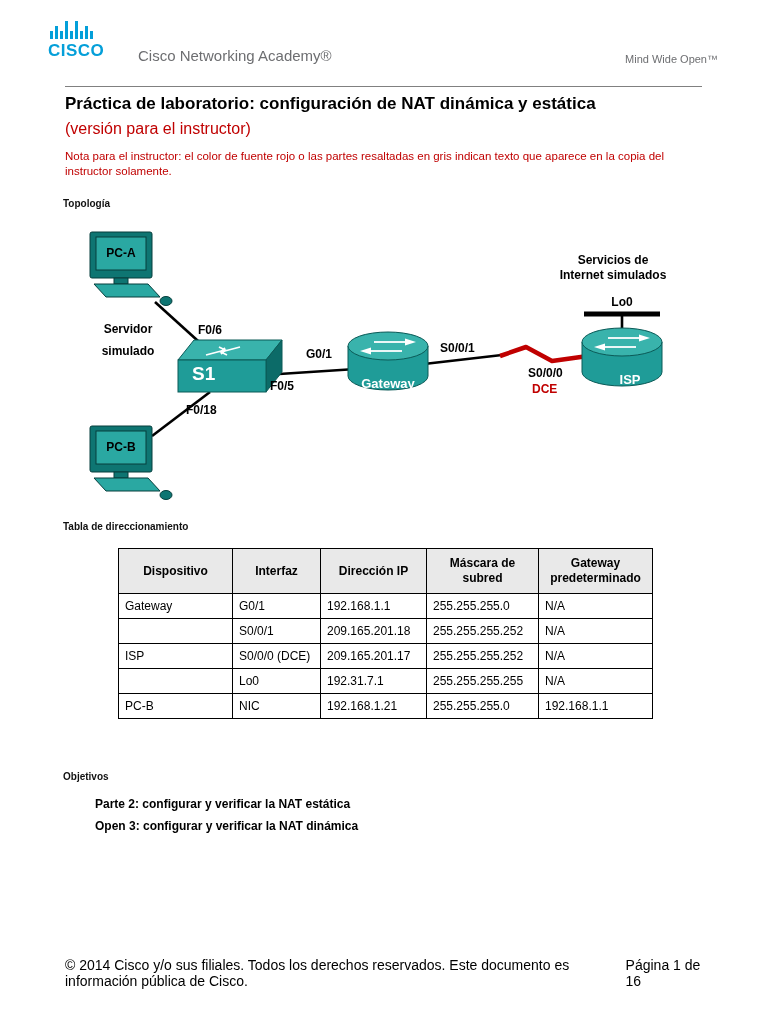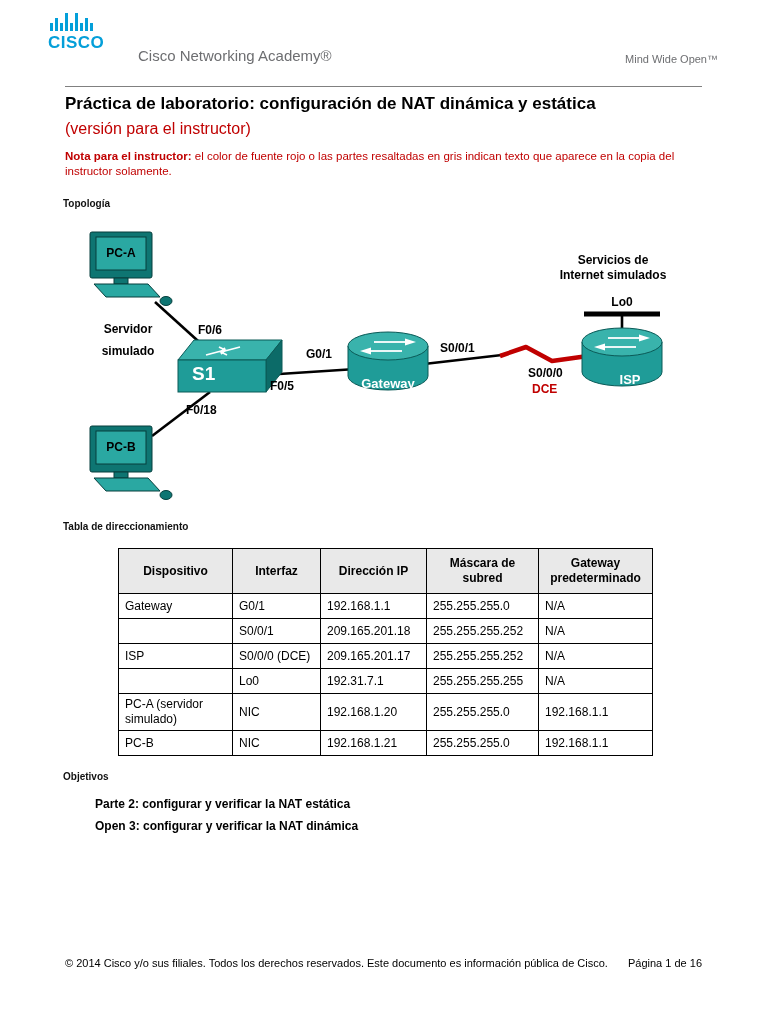--- a/index.html
+++ b/index.html
@@ -1,37 +1,37 @@
 <!DOCTYPE html>
 <html><head>
 <meta charset="utf-8">
 <style>
   html,body { margin:0; padding:0; background:#fff; }
   .page {
     position:relative; width:768px; height:1024px; background:#fff;
     font-family:"Liberation Sans", sans-serif; color:#000; overflow:hidden;
   }
   
-  .logo { position:absolute; left:48px; top:12px; }
+  .logo { position:absolute; left:48px; top:20px; }
   .logo-bars { display:flex; align-items:flex-end; gap:2px; height:19px; margin-left:2px; }
   .logo-bars span { display:block; width:3px; background:#049FD9; }
   .logo-bars span:nth-child(1), .logo-bars span:nth-child(9){height:8px}
   .logo-bars span:nth-child(2), .logo-bars span:nth-child(8){height:13px}
   .logo-bars span:nth-child(3), .logo-bars span:nth-child(7){height:8px}
   .logo-bars span:nth-child(4), .logo-bars span:nth-child(6){height:18px}
   .logo-bars span:nth-child(5){height:8px}
   .logo-text { color:#049FD9; font-weight:bold; font-size:17px; letter-spacing:0.5px; margin-top:2px; }
   .academy { position:absolute; left:138px; top:47px; font-size:15px; color:#6d6e71; }
   .tagline { position:absolute; right:50px; top:53px; font-size:11px; color:#6d6e71; }
   .header-rule { position:absolute; left:65px; top:86px; width:637px; height:1px; background:#808080; }
   
   .doc-title { position:absolute; left:65px; top:94px; width:645px; font-size:17px; font-weight:bold; }
   .doc-subtitle { position:absolute; left:65px; top:120px; font-size:16px; color:#C00000; }
   .instructor-note { position:absolute; left:65px; top:149px; width:628px; font-size:11.5px; line-height:15px; color:#C00000; }
-  .note-label { font-weight:bold; }
+  .note-label { font-weight:normal; }
   .section-heading { position:absolute; left:63px; font-size:10px; font-weight:bold; color:#111; }
   
   .topology { position:absolute; left:60px; top:228px; width:648px; height:300px; }
   .topo-svg { position:absolute; left:0; top:0; }
   .cable { stroke:#000; stroke-width:2.6; }
   .cable-red { stroke:#C00000; stroke-width:4.5; fill:none; stroke-linejoin:round; }
   .bezel { fill:#0E7572; stroke:#063F3D; stroke-width:1; }
   .screen { fill:#2AA8A2; stroke:#063F3D; stroke-width:1; }
   .face-top { fill:#39B3AC; stroke:#0B5A57; stroke-width:1; }
   .face-side { fill:#0C6B68; stroke:#0B5A57; stroke-width:1; }
@@ -43,21 +43,21 @@
   .tlabel.white { color:#fff; }
   .tlabel.red { color:#C00000; }
   
   .addr-table { position:absolute; left:118px; top:548px; width:534px; border-collapse:collapse; table-layout:fixed; font-size:12px; }
   .addr-table th, .addr-table td { border:1px solid #000; padding:3px 6px; }
   .addr-table th { background:#e9e9e9; font-weight:bold; text-align:center; vertical-align:middle; height:38px; line-height:15px; }
   .addr-table td { vertical-align:middle; height:18px; line-height:15px; }
   
   .objectives-list { position:absolute; left:95px; top:793px; font-size:12px; font-weight:bold; line-height:22px; }
   
-  .footer { position:absolute; left:65px; top:957px; width:637px; display:flex; justify-content:space-between; font-size:11px; color:#000; }
+  .footer { position:absolute; left:65px; top:957px; width:637px; display:flex; justify-content:space-between; font-size:14px; color:#000; }
 </style>
 </head>
 <body>
 
 <div class="page">
 
   <div class="logo">
     <div class="logo-bars">
       <span></span>
         <span></span>
@@ -197,27 +197,20 @@
         <td>N/A</td>
       </tr>
       <tr>
         <td></td>
         <td>Lo0</td>
         <td>192.31.7.1</td>
         <td>255.255.255.255</td>
         <td>N/A</td>
       </tr>
       <tr>
-        <td>PC-A (servidor simulado)</td>
-        <td>NIC</td>
-        <td>192.168.1.20</td>
-        <td>255.255.255.0</td>
-        <td>192.168.1.1</td>
-      </tr>
-      <tr>
         <td>PC-B</td>
         <td>NIC</td>
         <td>192.168.1.21</td>
         <td>255.255.255.0</td>
         <td>192.168.1.1</td>
       </tr>
     </tbody>
   </table>
 
   <div class="section-heading" style="top:771px">Objetivos</div>

